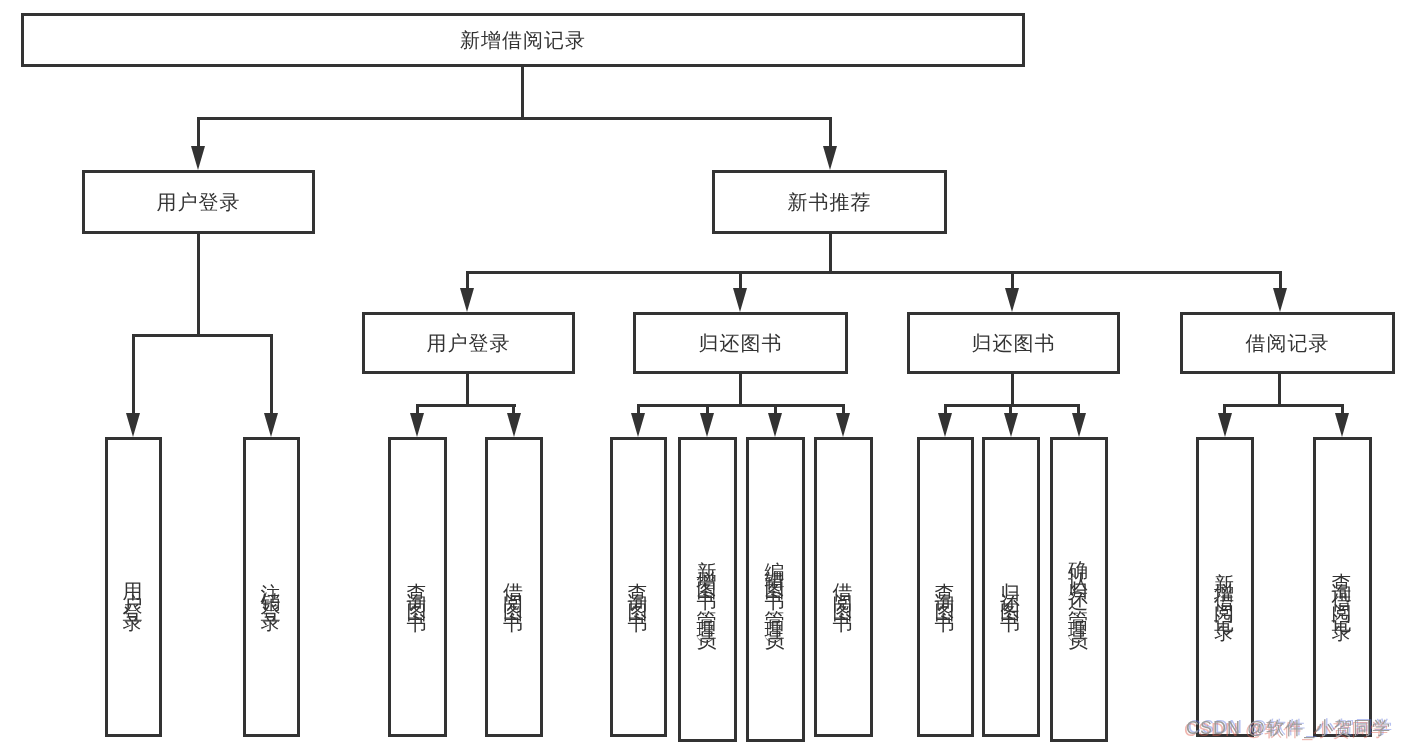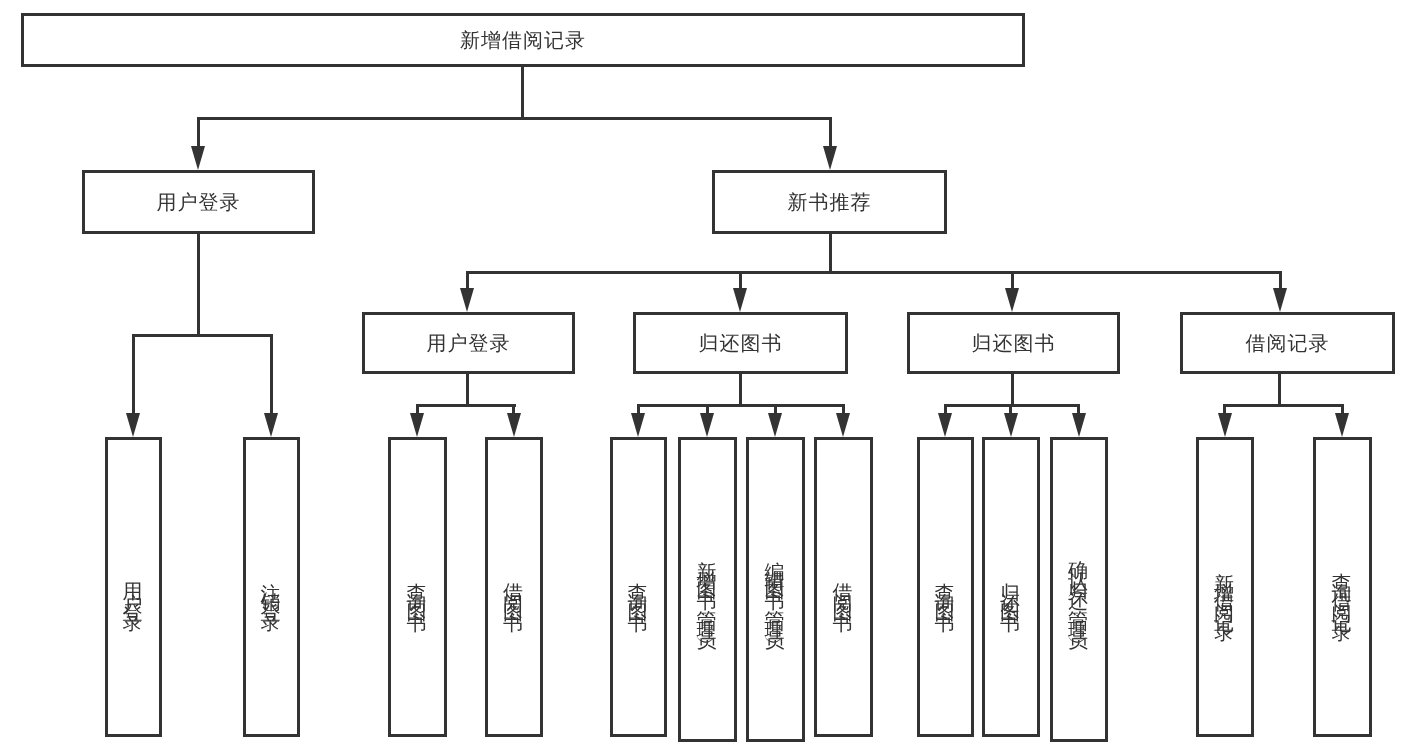--- a/index.html
+++ b/index.html
@@ -179,14 +179,15 @@
   <div class="node vnode" style="left:1050px; top:437px; width:58px; height:305px;">
     <span>确认归还（管理员）</span>
   </div>
   <div class="node vnode" style="left:1196px; top:437px; width:58px; height:300px;">
     <span>新增借阅记录</span>
   </div>
   <div class="node vnode" style="left:1313px; top:437px; width:59px; height:300px;">
     <span>查询借阅记录</span>
   </div>
 
+  <div class="watermark">CSDN @软件_小贺同学</div>
 
 </div>
 
 </body></html>

